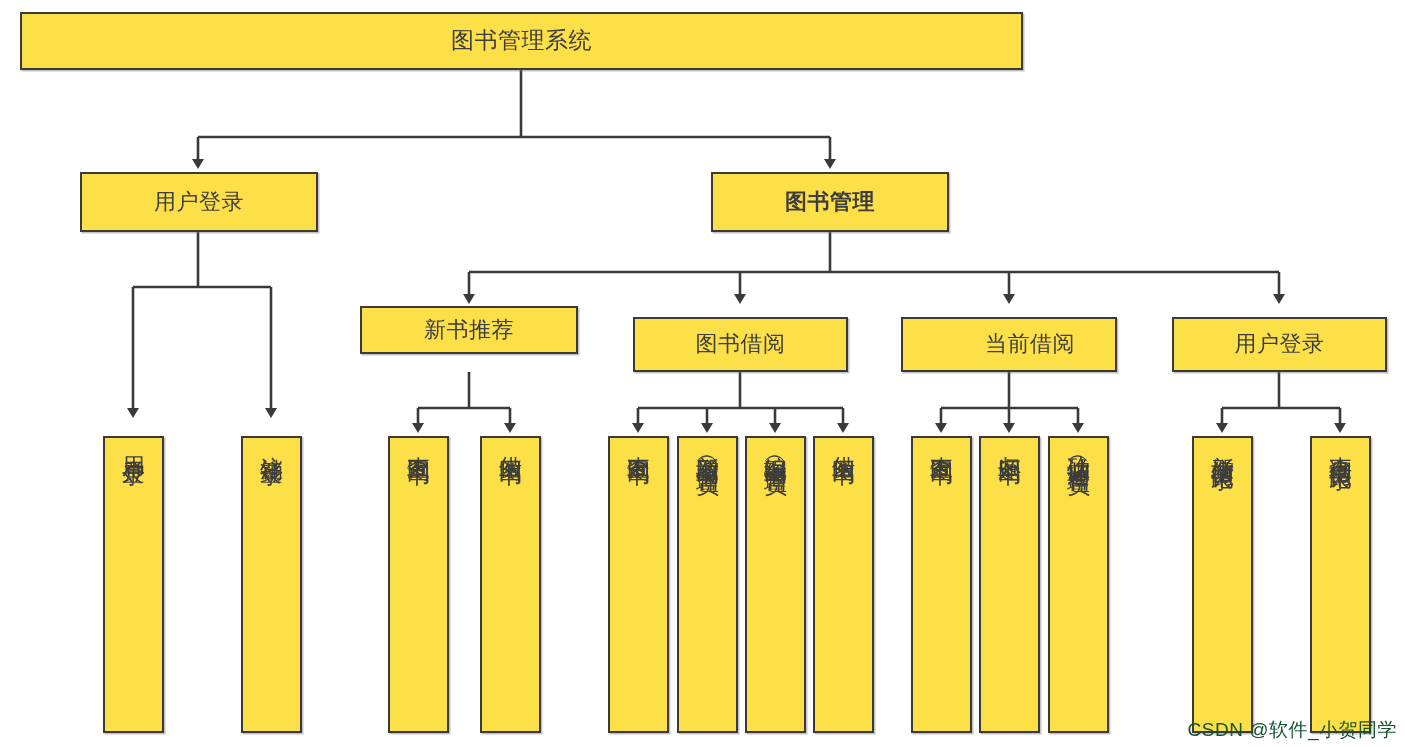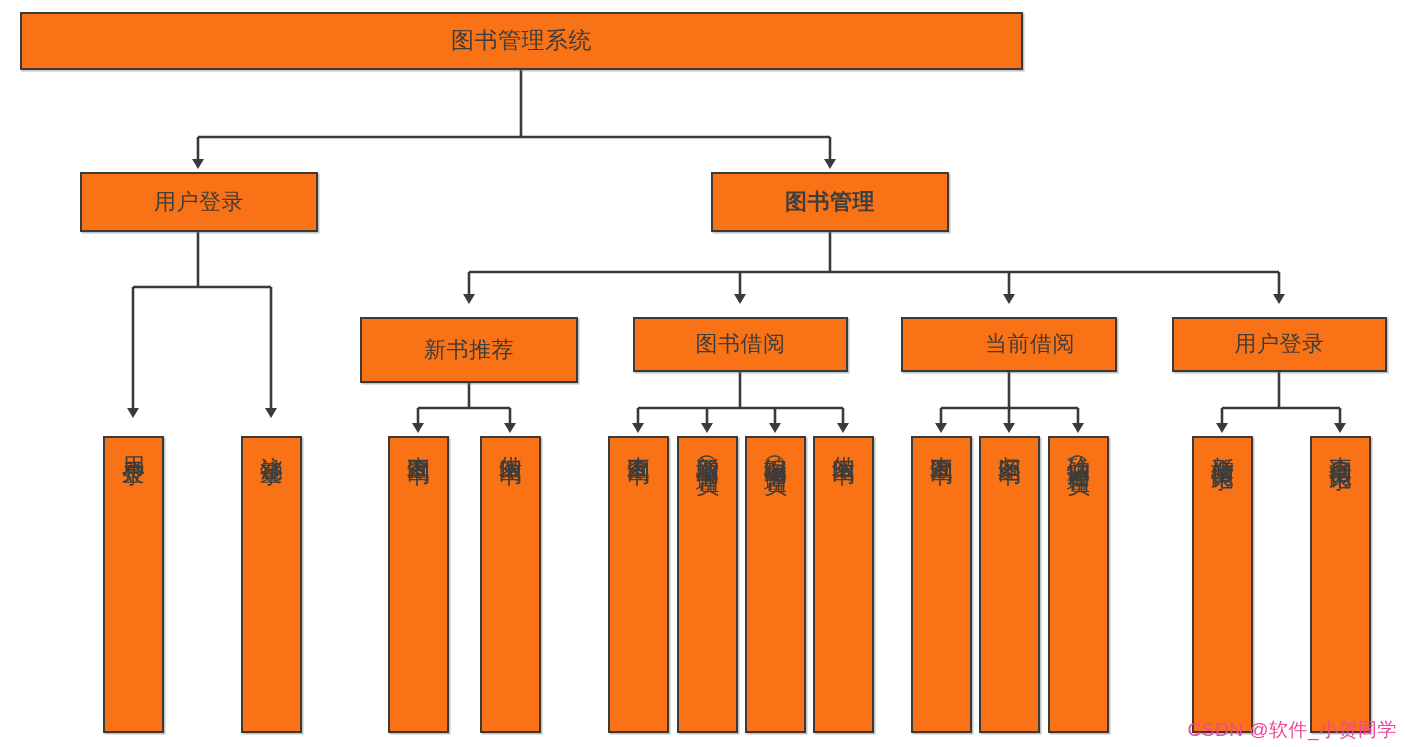--- a/index.html
+++ b/index.html
@@ -21,21 +21,21 @@
     position: absolute;
     left: 0;
     top: 0;
     width: 1405px;
     height: 747px;
     pointer-events: none;
   }
   .node {
     position: absolute;
     box-sizing: border-box;
-    background: #f97316;
+    background: #fde047;
     border: 2.5px solid #3a3a3a;
     display: flex;
     align-items: center;
     justify-content: center;
     color: #3d3d3d;
     box-shadow: 1.5px 1.5px 0 rgba(120,120,120,0.45);
   }
   .node .label {
     font-size: 22px;
     line-height: 1.12;
@@ -56,21 +56,21 @@
     letter-spacing: 2.5px;
     line-height: 1;
     margin: 0 auto;
   }
   .node.root .label { font-size: 23px; }
   .watermark {
     position: absolute;
     right: 8px;
     bottom: 4px;
     font-size: 19px;
-    color: #ec4899;
+    color: #14532d;
     white-space: nowrap;
     letter-spacing: 0.5px;
   }
 </style>
 </head>
 <body>
 
 <div id="canvas">
 
   <svg id="wires" viewBox="0 0 1405 747" xmlns="http://www.w3.org/2000/svg">
@@ -128,21 +128,21 @@
     <span class="label">图书管理系统</span>
   </div>
 
   <div class="node" style="left:80px; top:172px; width:238px; height:60px;">
     <span class="label">用户登录</span>
   </div>
   <div class="node" style="left:711px; top:172px; width:238px; height:60px;font-weight:bold;">
     <span class="label">图书管理</span>
   </div>
 
-  <div class="node" style="left:360px; top:317px; width:218px; height:66px;">
+  <div class="node" style="left:360px; top:306px; width:218px; height:48px;">
     <span class="label">新书推荐</span>
   </div>
   <div class="node" style="left:633px; top:317px; width:215px; height:55px;">
     <span class="label">图书借阅</span>
   </div>
   <div class="node" style="left:901px; top:317px; width:216px; height:55px;padding-left:42px;">
     <span class="label">当前借阅</span>
   </div>
   <div class="node" style="left:1172px; top:317px; width:215px; height:55px;">
     <span class="label">用户登录</span>

